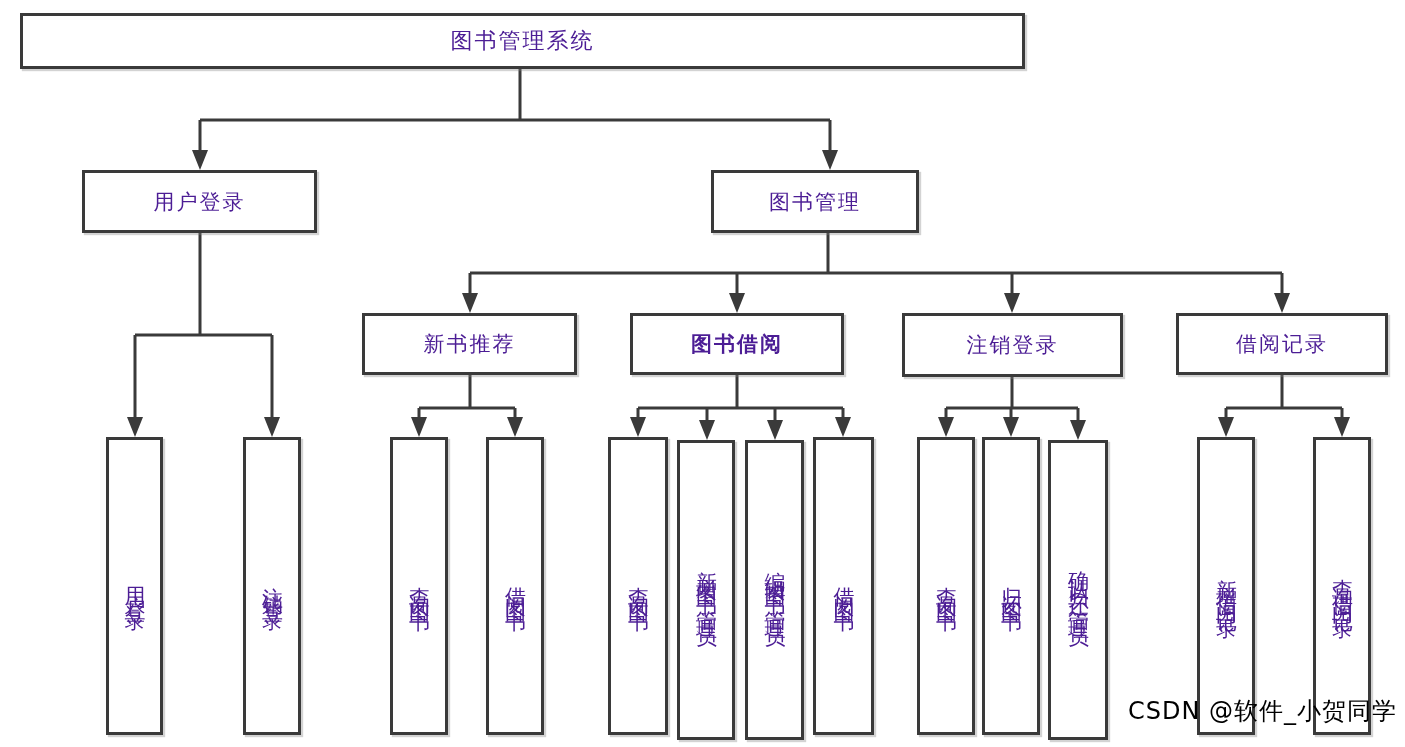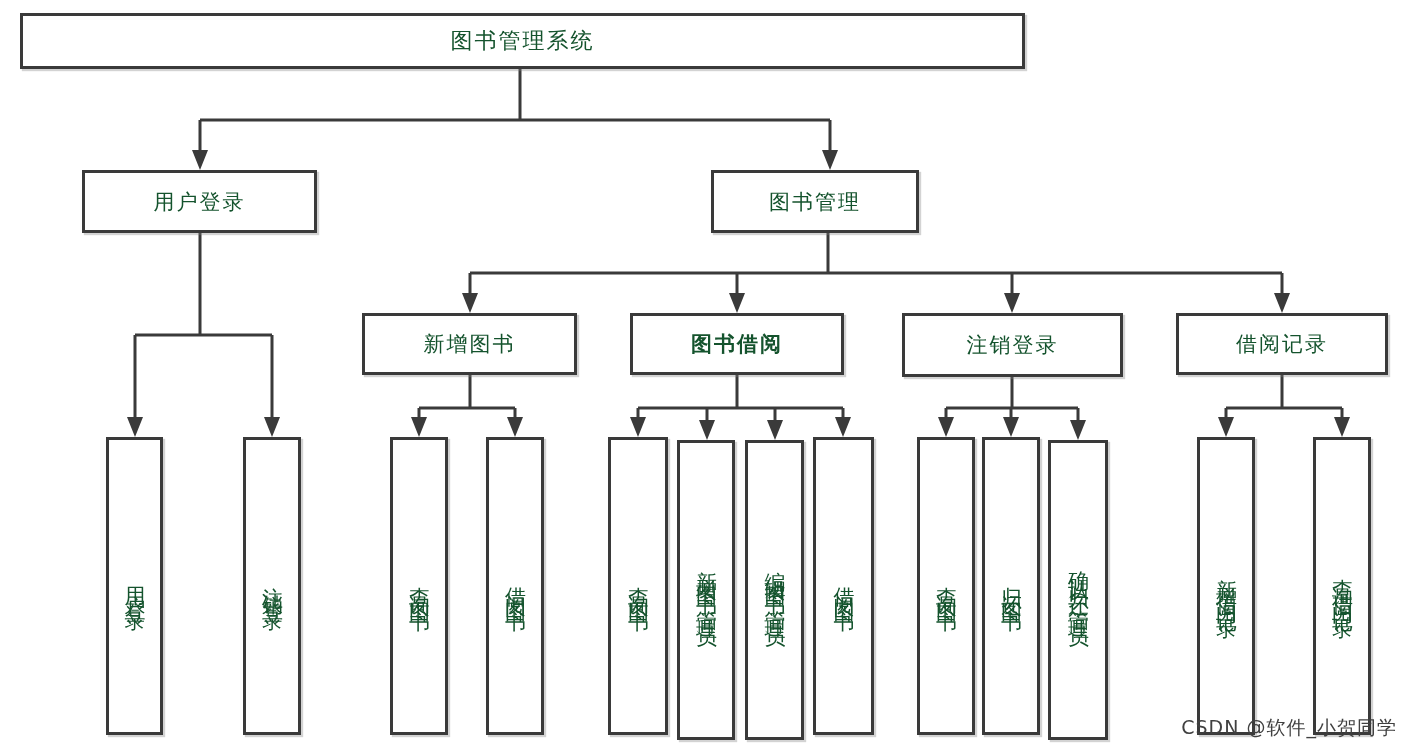--- a/index.html
+++ b/index.html
@@ -20,21 +20,21 @@
     left: 0;
     top: 0;
     width: 1405px;
     height: 747px;
   }
   .node {
     position: absolute;
     box-sizing: border-box;
     border: 3px solid #3a3a3a;
     background: #ffffff;
-    color: #14532d;
+    color: #4c1d95;
     display: flex;
     align-items: center;
     justify-content: center;
     box-shadow: 2px 2px 1px rgba(130,130,130,0.35);
   }
   .hnode {
     font-size: 21px;
     letter-spacing: 2px;
     white-space: nowrap;
   }
@@ -62,23 +62,23 @@
   #v-bor-edit     { left: 745px;  top: 440px; width: 59px; height: 300px; }
   #v-bor-borrow   { left: 813px;  top: 437px; width: 61px; height: 298px; }
   #v-cur-query    { left: 917px;  top: 437px; width: 58px; height: 298px; }
   #v-cur-return   { left: 982px;  top: 437px; width: 58px; height: 298px; }
   #v-cur-confirm  { left: 1048px; top: 440px; width: 60px; height: 300px; }
   #v-rcd-add      { left: 1197px; top: 437px; width: 58px; height: 298px; }
   #v-rcd-query    { left: 1313px; top: 437px; width: 58px; height: 298px; }
   .watermark {
     position: absolute;
     right: 8px;
-    bottom: 6px;
-    color: #404040;
-    font-size: 19px;
+    bottom: 20px;
+    color: #000000;
+    font-size: 24px;
     letter-spacing: 1px;
     white-space: nowrap;
   }
 </style>
 </head>
 <body>
 
 <div class="canvas">
 
   <svg class="connectors" viewBox="0 0 1405 747" xmlns="http://www.w3.org/2000/svg" aria-hidden="true">
@@ -103,21 +103,21 @@
       M938 417 L954 417 L946 437 Z  M1003 417 L1019 417 L1011 437 Z
       M1070 420 L1086 420 L1078 440 Z
       M1218 417 L1234 417 L1226 437 Z  M1334 417 L1350 417 L1342 437 Z"></path>
   </svg>
 
   <div class="node hnode" id="n-root">图书管理系统</div>
 
   <div class="node hnode" id="n-login">用户登录</div>
   <div class="node hnode" id="n-mgmt">图书管理</div>
 
-  <div class="node hnode" id="n-recommend">新增图书</div>
+  <div class="node hnode" id="n-recommend">新书推荐</div>
   <div class="node hnode" id="n-borrow">图书借阅</div>
   <div class="node hnode" id="n-current">注销登录</div>
   <div class="node hnode" id="n-record">借阅记录</div>
 
   <div class="node vnode" id="v-login-user">用户登录</div>
   <div class="node vnode" id="v-login-logout">注销登录</div>
 
   <div class="node vnode" id="v-rec-query">查询图书</div>
   <div class="node vnode" id="v-rec-borrow">借阅图书</div>
 

